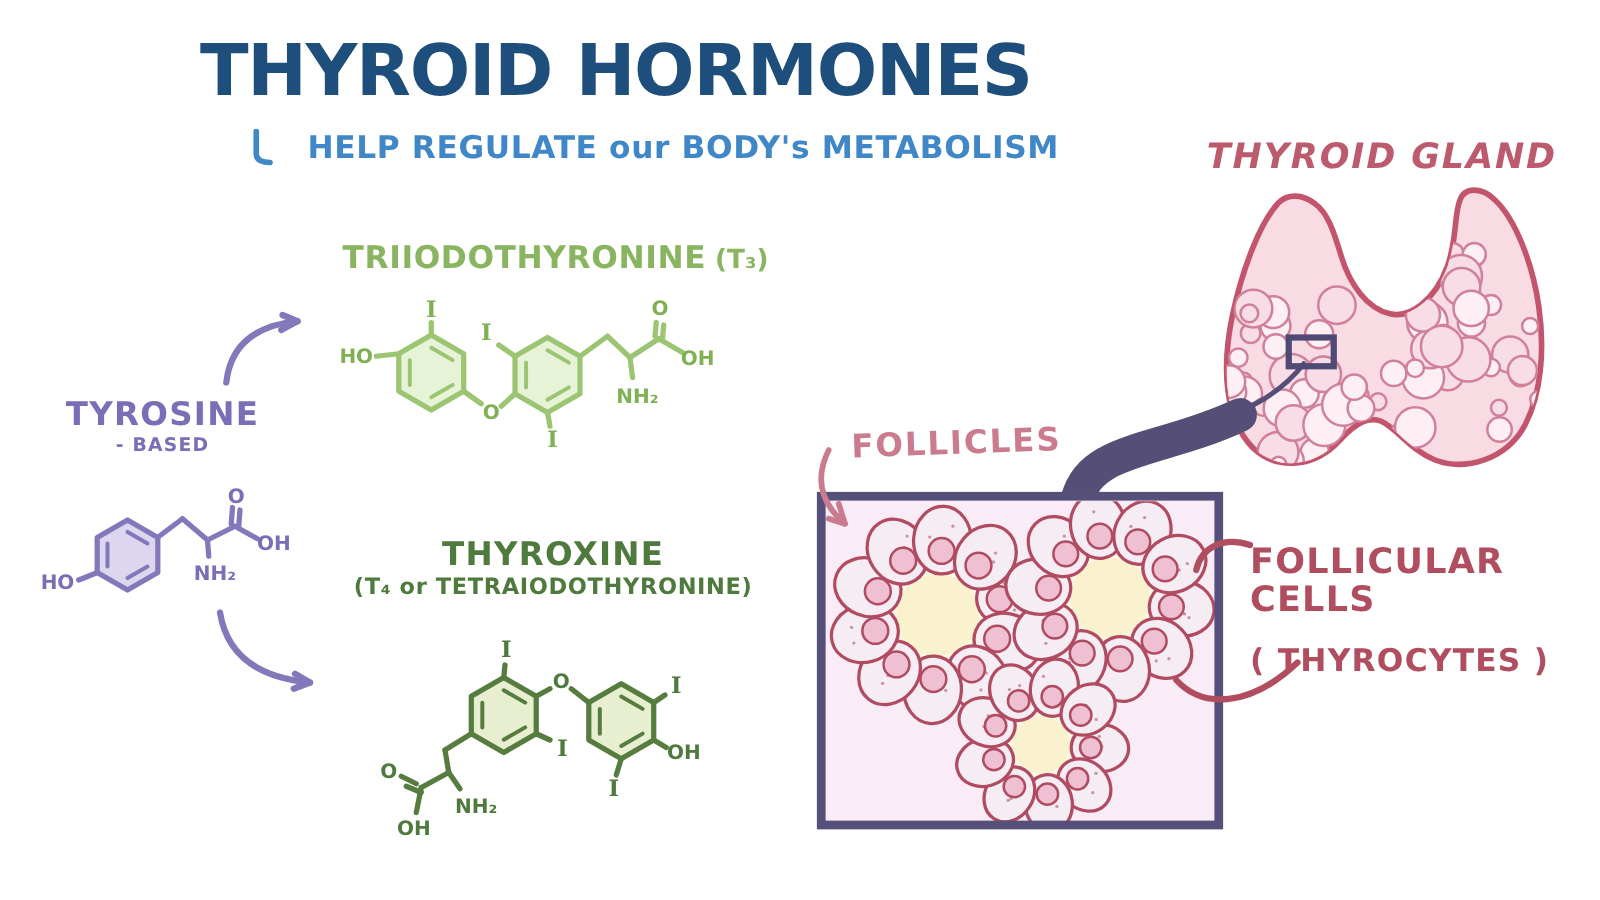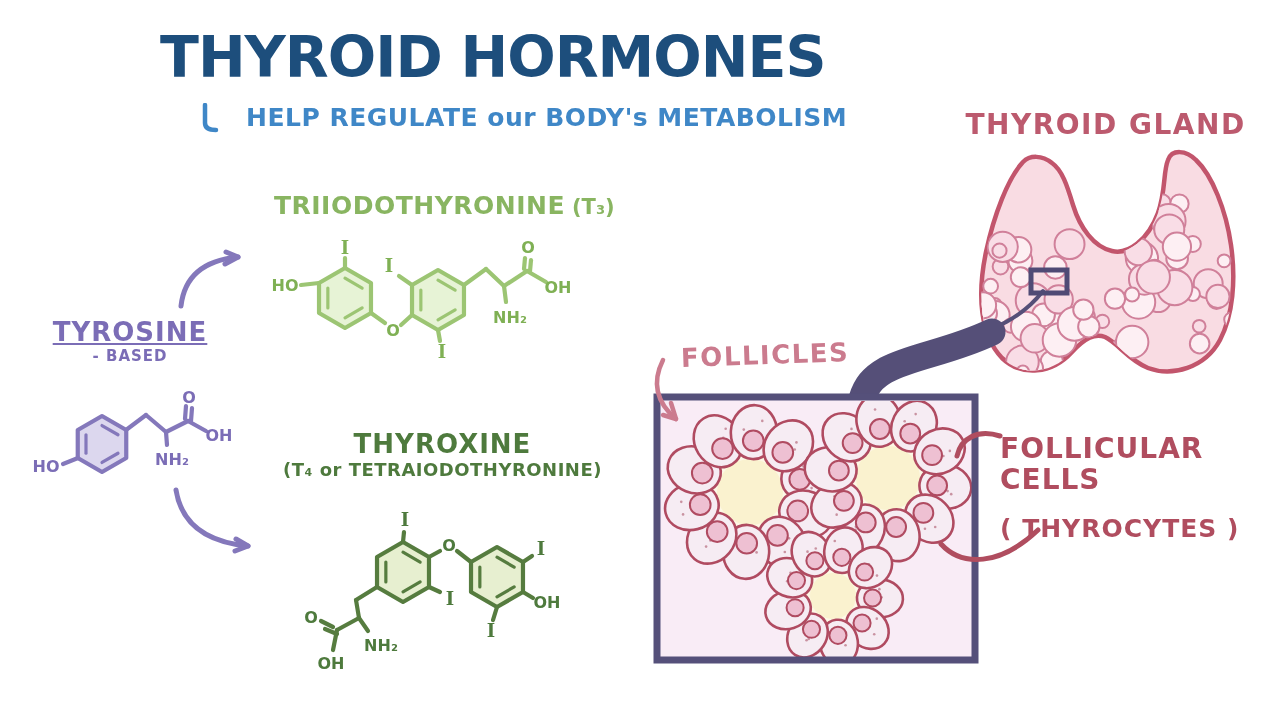--- a/index.html
+++ b/index.html
@@ -3,30 +3,30 @@
 <meta charset="utf-8">
 <style>
   html,body{margin:0;padding:0;background:#fff;}
   .canvas{position:relative;width:1280px;height:720px;background:#ffffff;overflow:hidden;
           font-family:"DejaVu Sans",sans-serif;border-radius:30px;}
   .lbl{position:absolute;z-index:2;white-space:nowrap;}
   #title{left:160px;top:24px;font-size:57px;font-weight:bold;letter-spacing:-1px;color:#1d4e7c;}
   .subtitle-row{position:absolute;left:202px;top:103px;z-index:2;display:flex;align-items:flex-start;gap:26px;}
   .subtitle-row .txt{font-size:25px;font-weight:bold;color:#3f87c7;letter-spacing:0.5px;}
   #tyrosine-label{left:35px;top:317px;width:190px;text-align:center;color:#7b6db6;}
-  #tyrosine-label .l1{font-size:26px;font-weight:bold;letter-spacing:1px;text-decoration:underline;}
+  #tyrosine-label .l1{font-size:26px;font-weight:bold;letter-spacing:1px;}
   #tyrosine-label .l2{font-size:15px;font-weight:bold;letter-spacing:1px;}
   #t3-label{left:274px;top:191px;color:#89b561;font-weight:bold;}
   #t3-label .nm{font-size:25px;letter-spacing:0.5px;}
   #t3-label .ab{font-size:21px;margin-left:7px;}
   #t4-label{left:275px;top:429px;width:335px;text-align:center;color:#4e7a3d;font-weight:bold;}
   #t4-label .nm{font-size:26px;letter-spacing:1px;}
   #t4-label .ab{font-size:18px;letter-spacing:0.5px;}
   #thyroid-label{left:958px;top:108px;width:295px;text-align:center;font-size:28px;
-                 font-weight:bold;letter-spacing:1.5px;color:#bc5a6e;}
+                 font-weight:bold;letter-spacing:1.5px;color:#bc5a6e;font-style:italic;}
   #follicles-label{left:681px;top:340px;font-size:26px;font-weight:bold;letter-spacing:1.5px;
                    color:#cb7b8e;transform:rotate(-2deg);}
   #fc-label{left:1000px;top:433px;width:250px;text-align:left;color:#b04d5f;font-weight:bold;line-height:1.12;}
   #fc-label .l1,#fc-label .l2{font-size:28px;letter-spacing:1px;}
   #fc-label .l3{font-size:25px;letter-spacing:1px;margin-top:19px;}
   svg.draw{position:absolute;left:0;top:0;z-index:1;}
 </style>
 </head>
 <body>
 

